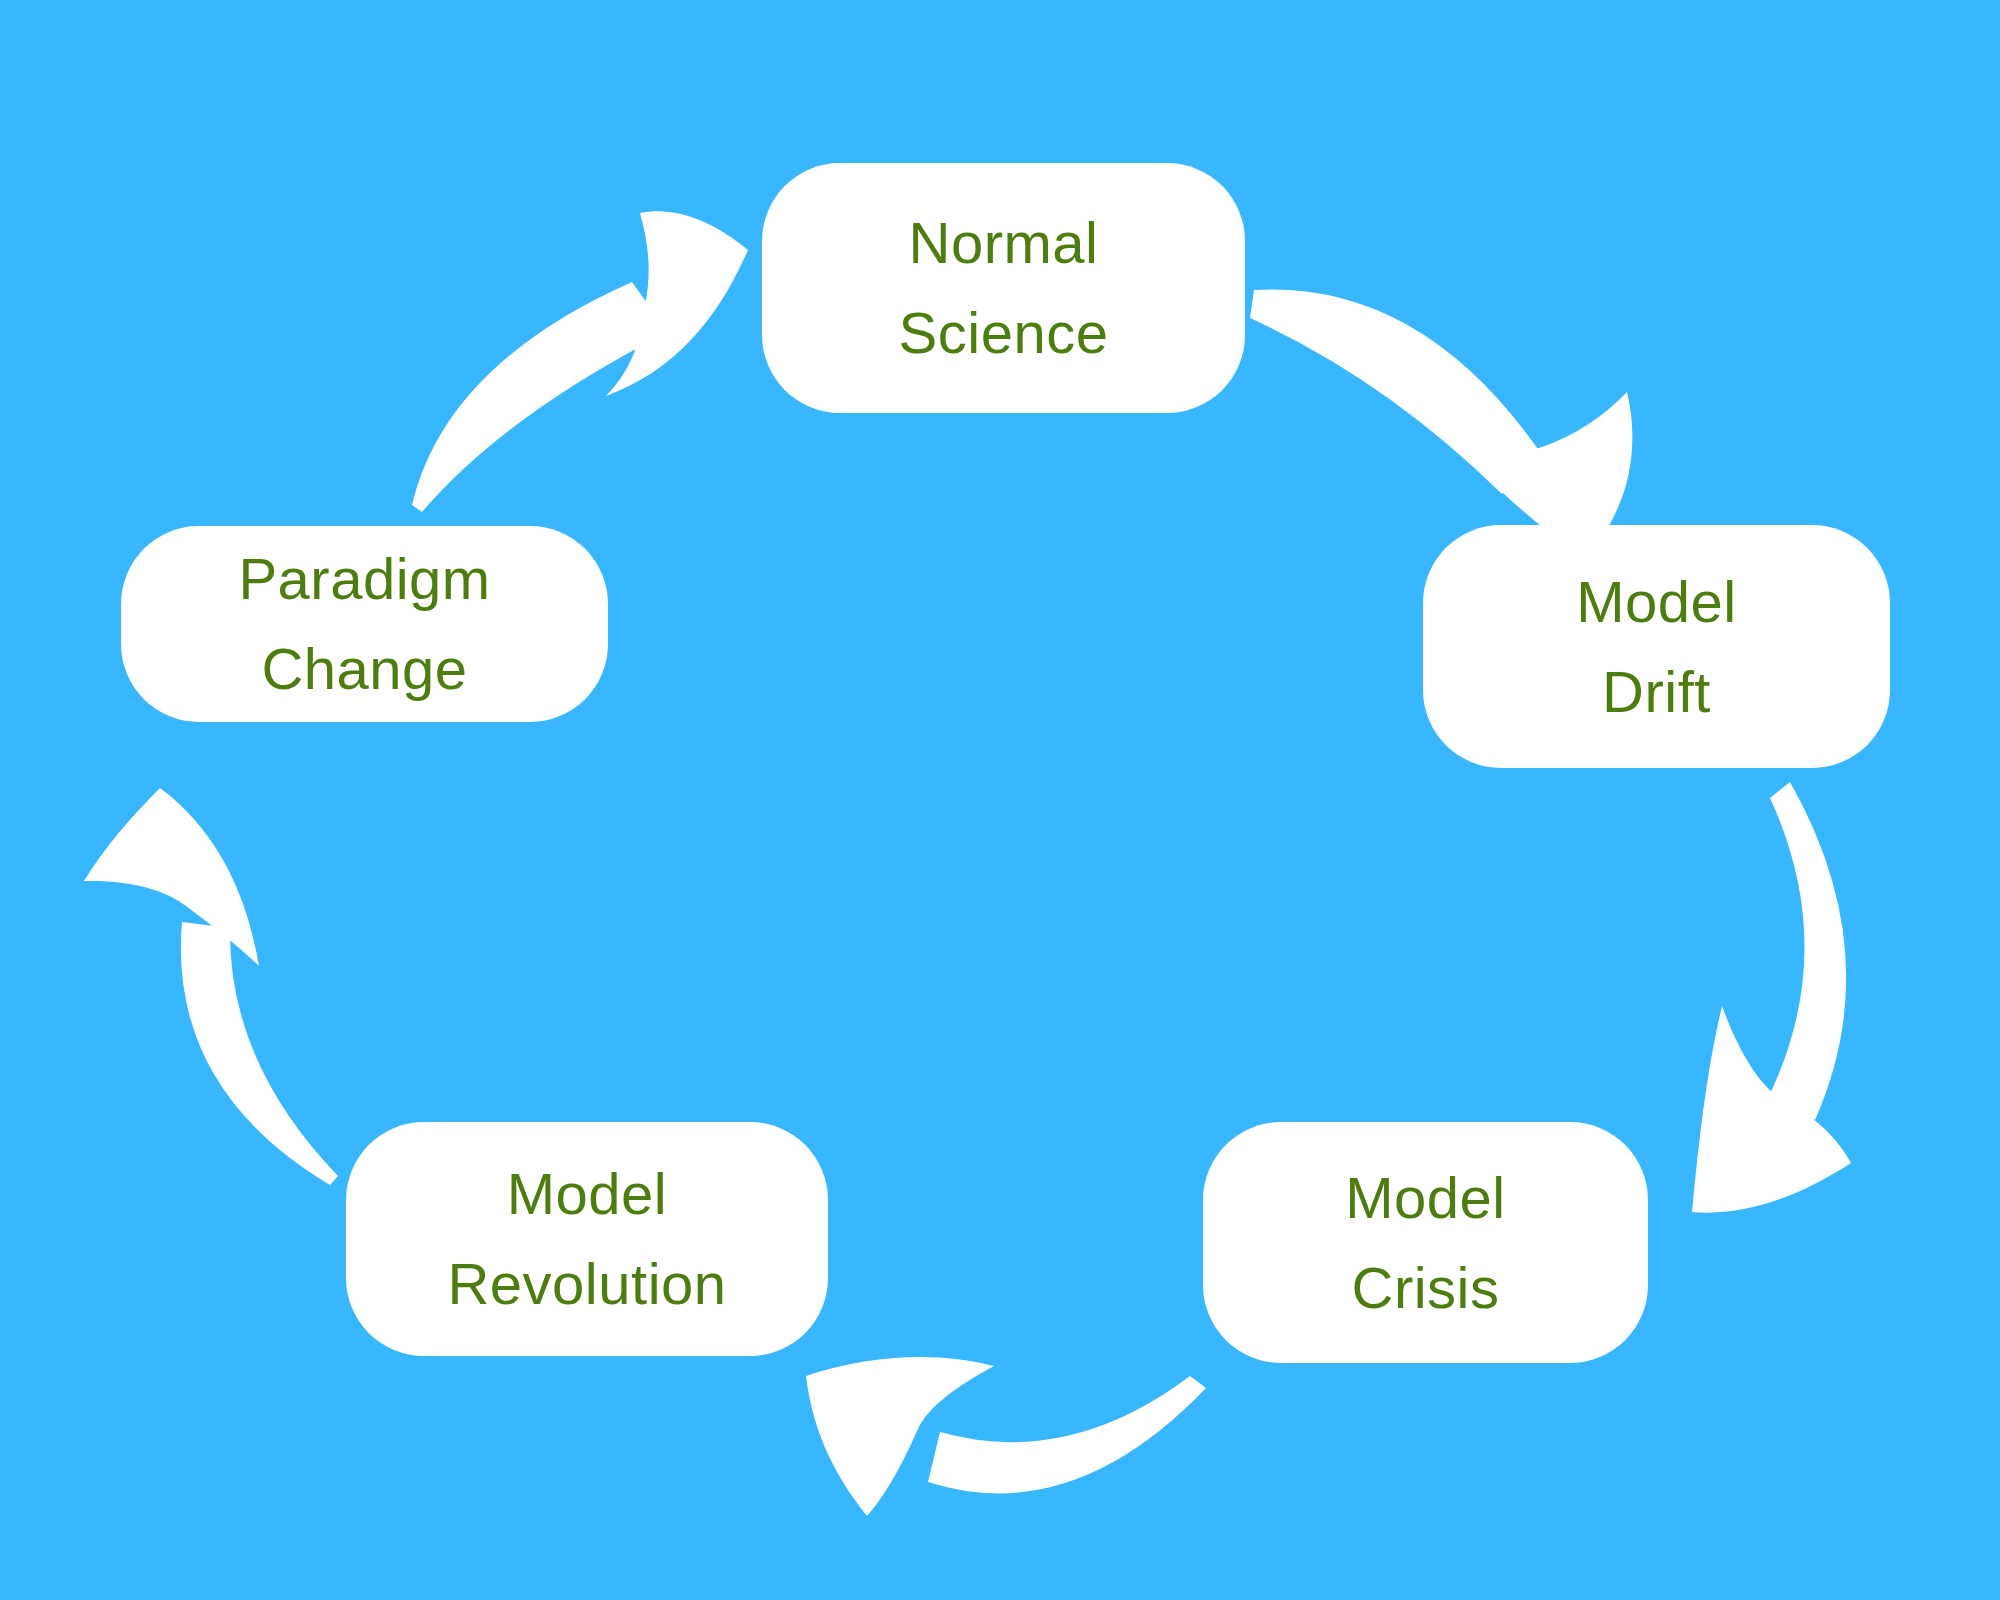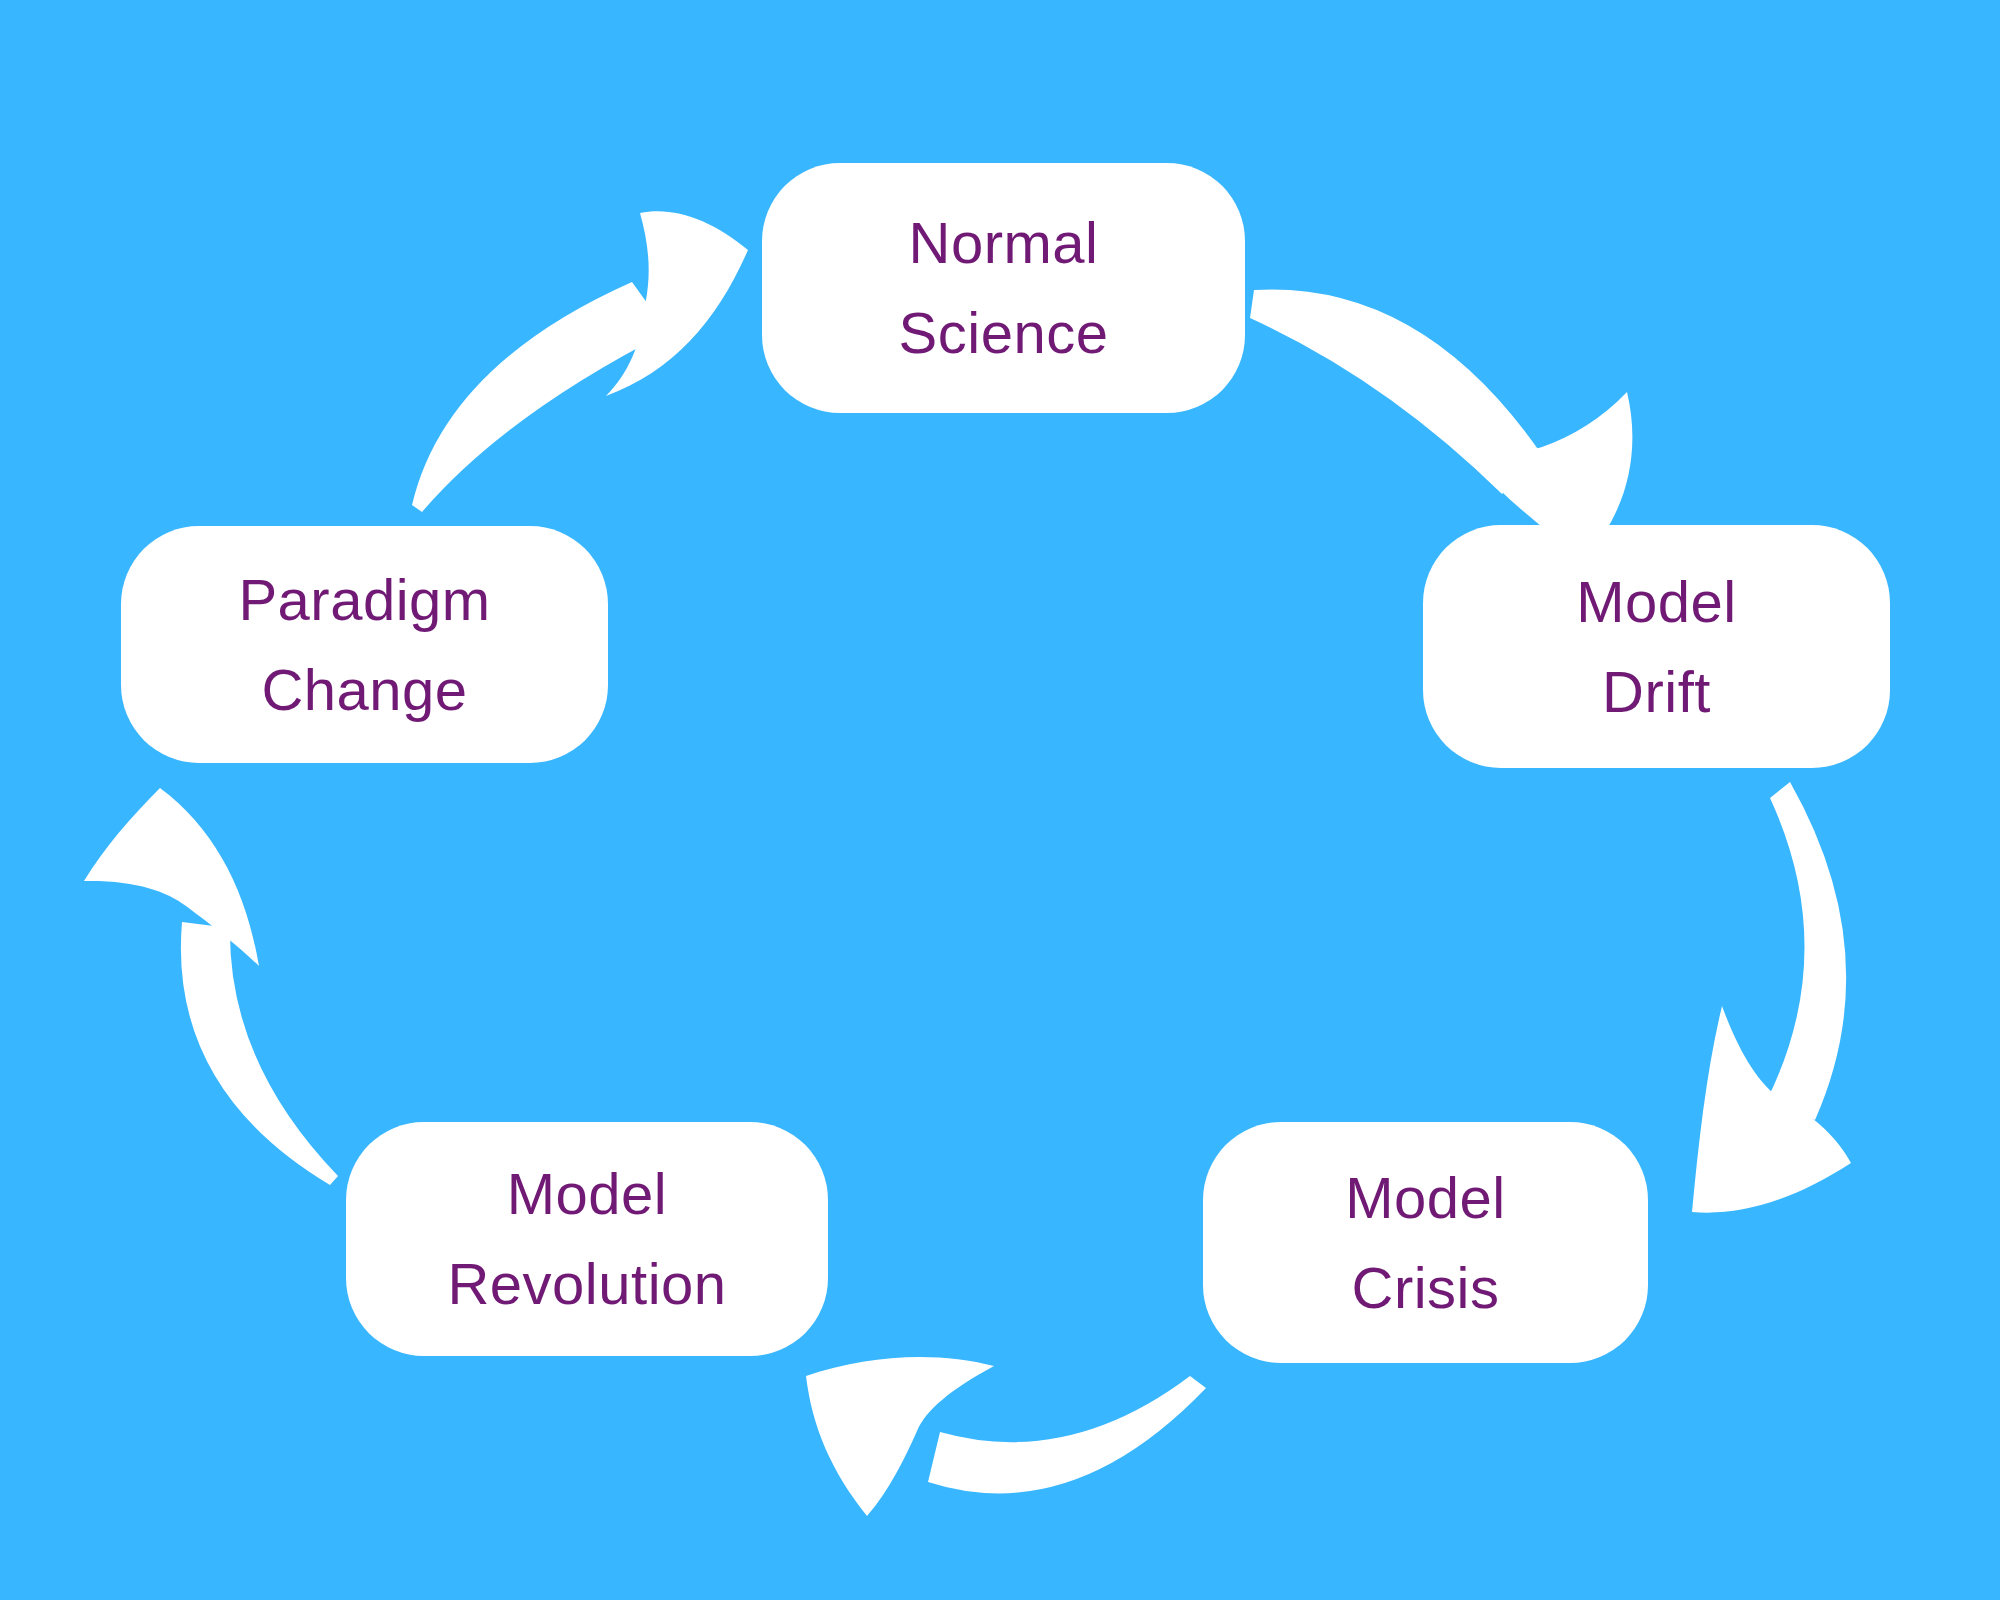--- a/index.html
+++ b/index.html
@@ -20,21 +20,21 @@
   .arrow-layer path{ fill:#FFFFFF; }
   .node{
     position:absolute;
     background:#FFFFFF;
     border-radius:78px;
     display:flex;
     align-items:center;
     justify-content:center;
   }
   .node-label{
-    color:#701a75;
+    color:#4d7c0f;
     font-size:58px;
     line-height:1.55;
     text-align:center;
     white-space:pre-line;
     letter-spacing:0.5px;
   }
 </style>
 </head>
 <body>
 
@@ -81,18 +81,18 @@
   <div class="node" style="left:1203px; top:1122px; width:445px; height:241px;">
     <div class="node-label">Model
 Crisis</div>
   </div>
 
   <div class="node" style="left:346px; top:1122px; width:482px; height:234px;">
     <div class="node-label">Model
 Revolution</div>
   </div>
 
-  <div class="node" style="left:121px; top:526px; width:487px; height:237px;">
+  <div class="node" style="left:121px; top:526px; width:487px; height:196px;">
     <div class="node-label">Paradigm
 Change</div>
   </div>
 
 </div>
 
 </body></html>

